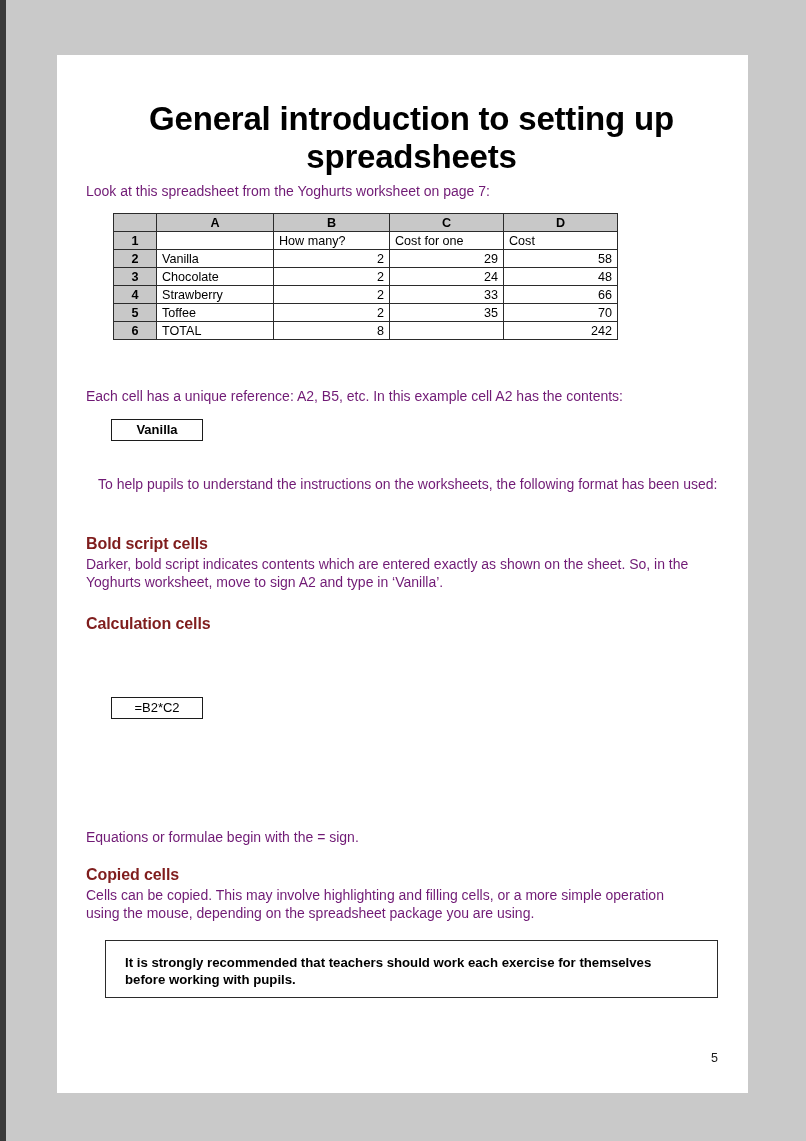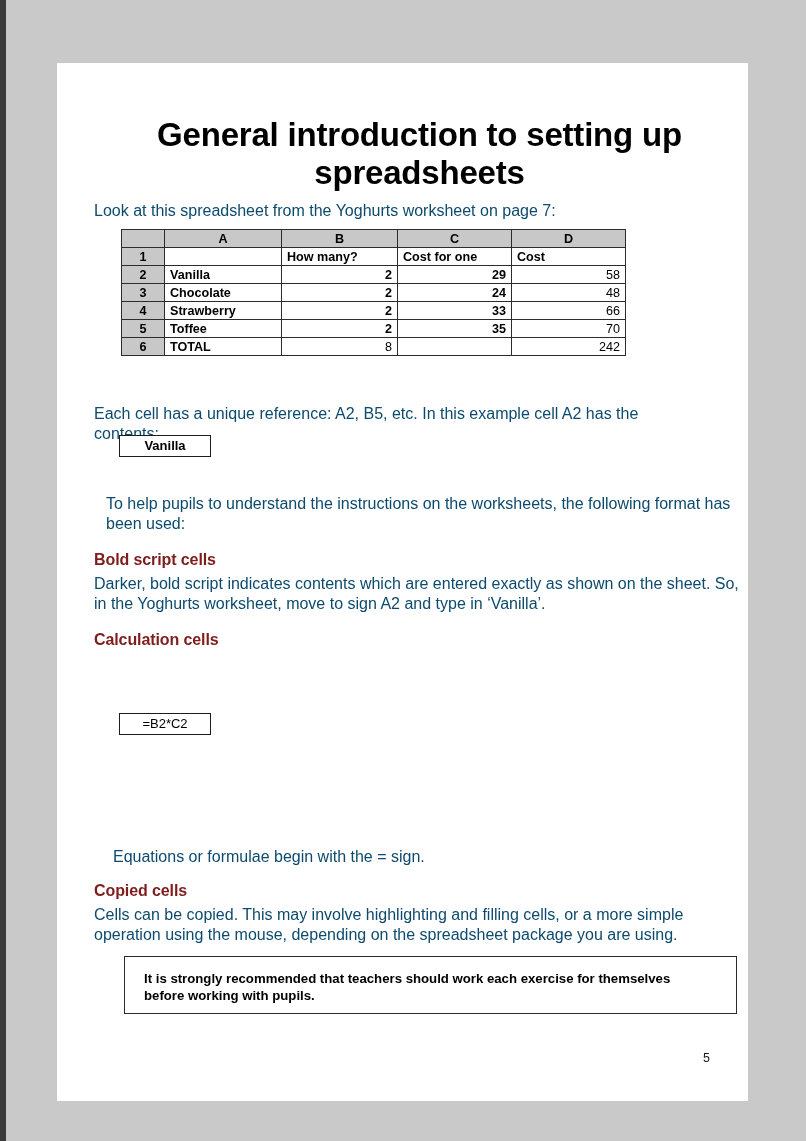--- a/index.html
+++ b/index.html
@@ -16,26 +16,26 @@
   }
   #left-edge-band {
     position: absolute;
     left: 0; top: 0;
     width: 6px; height: 1141px;
     background: #3a3a3a;
   }
   #page {
     position: absolute;
     left: 57px;
-    top: 63px;
+    top: 55px;
     width: 691px;
     height: 1038px;
     background: #ffffff;
     box-sizing: border-box;
-    padding: 16px;
+    padding: 8px;
   }
   .page-inner {
     position: relative;
     width: 100%;
     height: 100%;
   }
 
   
   #doc-title {
     position: absolute;
@@ -48,23 +48,23 @@
     line-height: 1.16;
     letter-spacing: -0.2px;
     color: #000;
   }
 
   
   .para {
     position: absolute;
     left: 21px;
     width: 655px;
-    font-size: 16px;
+    font-size: 14px;
     line-height: 1.28;
-    color: #0c4a6e;
+    color: #701a75;
   }
   .para.narrow { width: 590px; }
   .subhead {
     position: absolute;
     left: 21px;
     font-size: 16px;
     font-weight: bold;
     color: #7f1d1d;
     letter-spacing: -0.1px;
   }
@@ -101,21 +101,21 @@
   #sheet .rowhead {
     background: #c8c8c8;
     text-align: center;
     font-weight: bold;
     width: 43px;
   }
   #sheet .c-a { width: 117px; }
   #sheet .c-b { width: 116px; }
   #sheet .c-c { width: 114px; }
   #sheet .c-d { width: 114px; }
-  #sheet .b   { font-weight: bold; }
+  #sheet .b   { font-weight: normal; }
   #sheet .r   { text-align: right; }
   #sheet .l   { text-align: left; }
 
   
   .cellbox {
     position: absolute;
     left: 46px;
     width: 92px;
     height: 22px;
     border: 1.6px solid #1c1c1c;
@@ -131,21 +131,20 @@
   
   #reco-box {
     position: absolute;
     left: 40px;
     top: 877px;
     width: 613px;
     height: 58px;
     border: 1.6px solid #2b2b2b;
     background: #fff;
     box-sizing: border-box;
-    margin-left: 11px;
   }
   #reco-text {
     position: absolute;
     left: 19px;
     top: 13px;
     width: 565px;
     font-size: 13.2px;
     font-weight: bold;
     line-height: 1.32;
     color: #000;
@@ -239,21 +238,21 @@
     <p class="para" style="top:399px;margin-left:12px;">To help pupils to understand the instructions on the worksheets, the following format has been used:</p>
 
     <h2 class="subhead" style="top:459px;">Bold script cells</h2>
     <p class="para" style="top:479px;">Darker, bold script indicates contents which are entered exactly as shown on the sheet. So, in the Yoghurts worksheet, move to sign A2 and type in ‘Vanilla’.</p>
 
     <h2 class="subhead" style="top:539px;">Calculation cells</h2>
 
     <div class="cellbox" style="top:634px;">=B2*C2</div>
 
 
-    <p class="para" style="top:752px;margin-left:19px;">Equations or formulae begin with the = sign.</p>
+    <p class="para" style="top:752px;">Equations or formulae begin with the = sign.</p>
 
     <h2 class="subhead" style="top:790px;">Copied cells</h2>
     <p class="para narrow" style="top:810px;">Cells can be copied. This may involve highlighting and filling cells, or a more simple operation using the mouse, depending on the spreadsheet package you are using.</p>
 
     <div id="reco-box">
       <div id="reco-text">It is strongly recommended that teachers should work each exercise for themselves before working with pupils.</div>
     </div>
 
     <div id="page-number">5</div>
 

